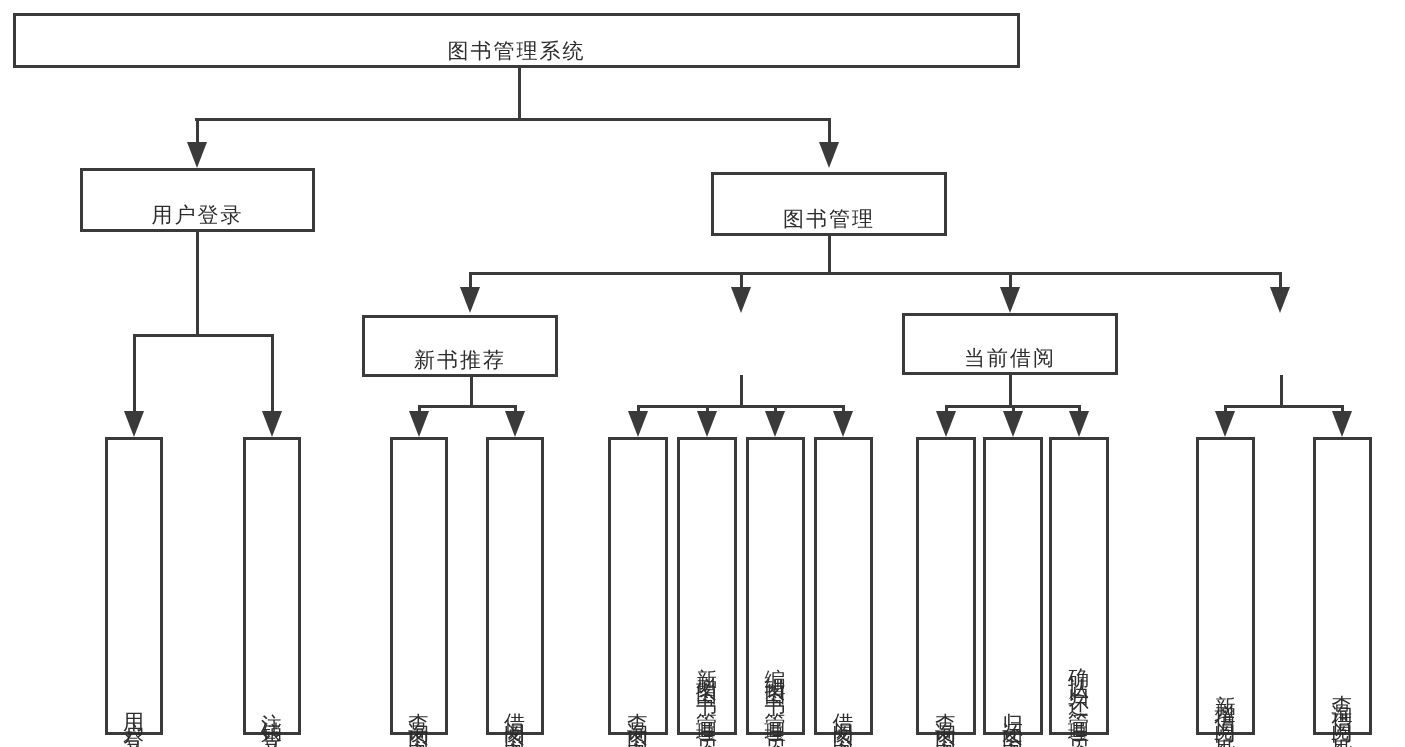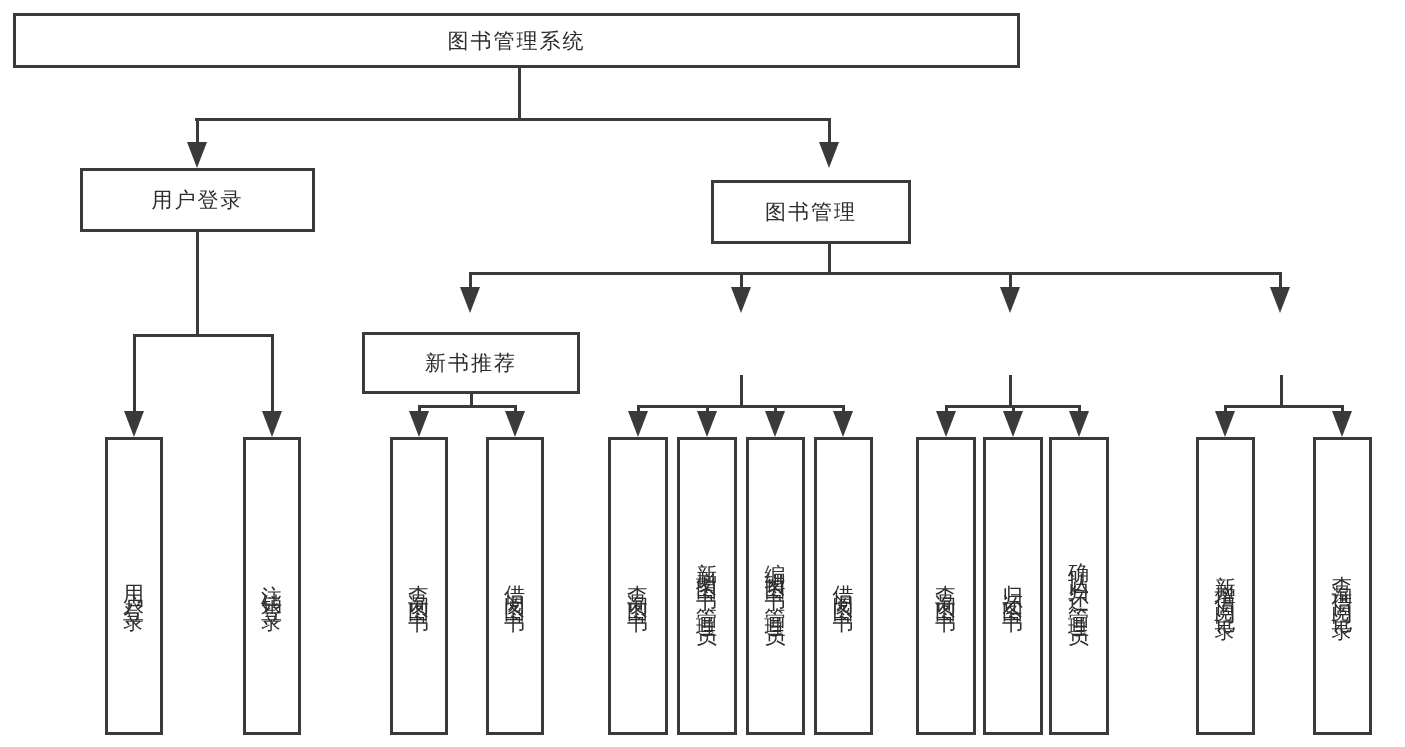--- a/index.html
+++ b/index.html
@@ -8,21 +8,21 @@
     width:1405px;height:747px;
     background:var(--bg,#fff);
     font-family:"Liberation Sans","DejaVu Sans",sans-serif;
     overflow:hidden;
   }
   .box{
     position:absolute;
     box-sizing:border-box;
     border:3px solid var(--line,#3a3a3a);
     background:#fff;
-    display:flex;align-items:center;justify-content:center;
+    display:flex;align-items:flex-end;justify-content:center;
     color:var(--text,#2d2d2d);
     z-index:1;
   }
   .box.h span{
     font-size:21px;letter-spacing:2px;white-space:nowrap;
   }
   .box.v span{
     writing-mode:vertical-rl;
     text-orientation:mixed;
     font-size:21px;
@@ -62,21 +62,21 @@
   <div class="vl" style="left:518px;top:66px;height:55px"></div>
   <div class="hl" style="left:195px;top:118px;width:636px"></div>
   <div class="vl" style="left:195.5px;top:118px;height:28px"></div>
   <div class="arr" style="left:187px;top:142px"></div>
   <div class="vl" style="left:827.5px;top:118px;height:28px"></div>
   <div class="arr" style="left:819px;top:142px"></div>
 
   <div class="box h" style="left:80px;top:168px;width:235px;height:64px">
     <span>用户登录</span>
   </div>
-  <div class="box h" style="left:711px;top:180px;width:200px;height:64px">
+  <div class="box h" style="left:711px;top:172px;width:236px;height:64px">
     <span>图书管理</span>
   </div>
 
   <div class="vl" style="left:195.5px;top:232px;height:103px"></div>
   <div class="hl" style="left:132.5px;top:333.5px;width:141px"></div>
   <div class="vl" style="left:132.5px;top:333.5px;height:80px"></div>
   <div class="arr" style="left:124px;top:411px"></div>
   <div class="vl" style="left:270.5px;top:333.5px;height:80px"></div>
   <div class="arr" style="left:262px;top:411px"></div>
 
@@ -84,22 +84,25 @@
   <div class="hl" style="left:468.5px;top:271.5px;width:813px"></div>
   <div class="vl" style="left:468.5px;top:271.5px;height:18px"></div>
   <div class="arr" style="left:460px;top:287px"></div>
   <div class="vl" style="left:739.5px;top:271.5px;height:18px"></div>
   <div class="arr" style="left:731px;top:287px"></div>
   <div class="vl" style="left:1008.5px;top:271.5px;height:18px"></div>
   <div class="arr" style="left:1000px;top:287px"></div>
   <div class="vl" style="left:1278.5px;top:271.5px;height:18px"></div>
   <div class="arr" style="left:1270px;top:287px"></div>
 
-  <div class="box h" style="left:362px;top:332px;width:218px;height:62px">
+  <div class="box h" style="left:362px;top:315px;width:196px;height:62px">
     <span>新书推荐</span>
+  </div>
+  <div class="box h" style="left:902px;top:313px;width:216px;height:62px">
+    <span>当前借阅</span>
   </div>
 
   <div class="vl" style="left:469.5px;top:375px;height:31.5px"></div>
   <div class="hl" style="left:417.5px;top:404.5px;width:99px"></div>
   <div class="vl" style="left:417.5px;top:404.5px;height:9px"></div>
   <div class="arr" style="left:409px;top:411px"></div>
   <div class="vl" style="left:513.5px;top:404.5px;height:9px"></div>
   <div class="arr" style="left:505px;top:411px"></div>
 
   <div class="vl" style="left:739.5px;top:375px;height:31.5px"></div>

